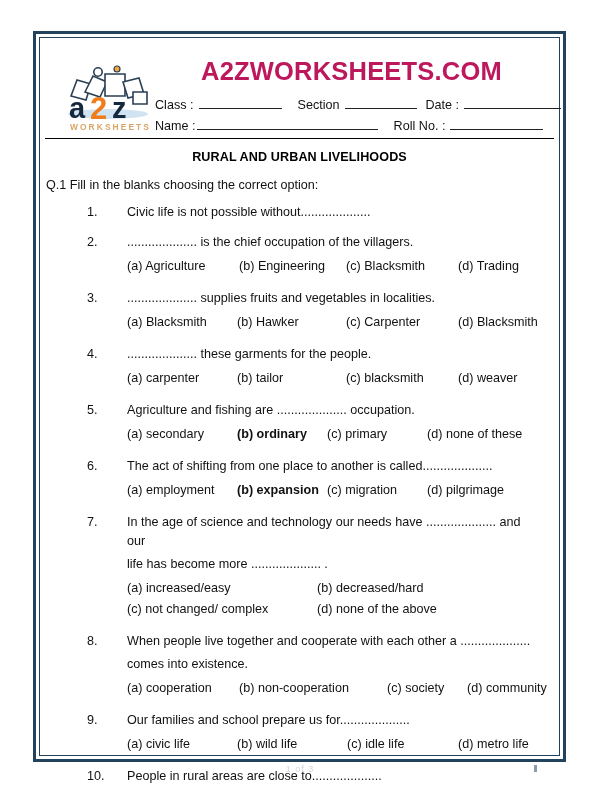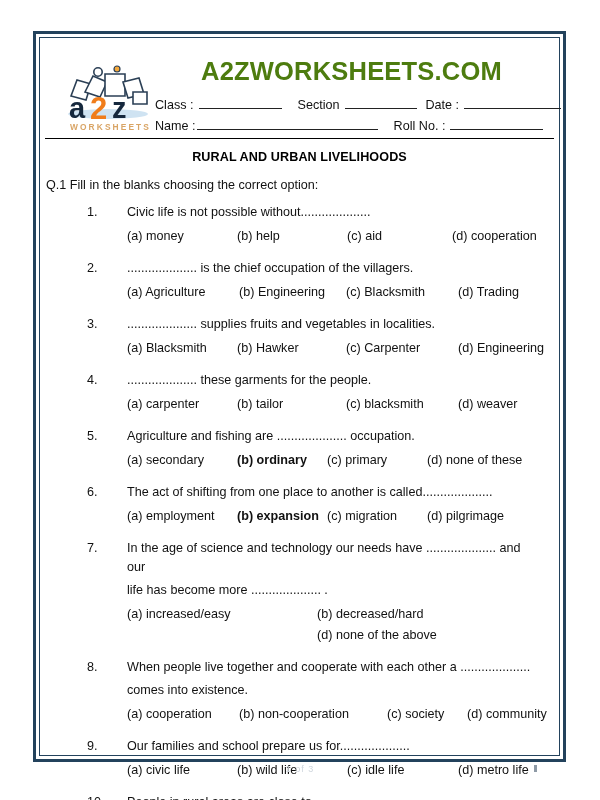--- a/index.html
+++ b/index.html
@@ -66,21 +66,21 @@
 
   .site-title {
     position: absolute;
     left: 112px;
     top: 14px;
     right: 8px;
     text-align: center;
     font-size: 25.5px;
     font-weight: bold;
     letter-spacing: 0.2px;
-    color: #4d7c0f;
+    color: #be185d;
     font-family: "Liberation Sans", sans-serif;
   }
 
   .fields {
     position: absolute;
     left: 110px;
     top: 54px;
     right: 10px;
   }
   .field-row {
@@ -285,26 +285,20 @@
 
         <div class="instruction">Q.1 Fill in the blanks choosing the correct option:</div>
 
         <div class="qlist">
 
           <div class="q">
             <div class="q-line">
               <span class="q-num">1.</span>
               <span class="q-text">Civic life is not possible without....................</span>
             </div>
-            <div class="opts">
-              <span class="opt c1">(a) money</span>
-              <span class="opt c2">(b) help</span>
-              <span class="opt c3">(c) aid</span>
-              <span class="opt c4">(d) cooperation</span>
-            </div>
           </div>
 
           <div class="q">
             <div class="q-line">
               <span class="q-num">2.</span>
               <span class="q-text">.................... is the chief occupation of the villagers.</span>
             </div>
             <div class="opts">
               <span class="opt c1">(a) Agriculture</span>
               <span class="opt v2-c2">(b) Engineering</span>
@@ -315,21 +309,21 @@
 
           <div class="q">
             <div class="q-line">
               <span class="q-num">3.</span>
               <span class="q-text">.................... supplies fruits and vegetables in localities.</span>
             </div>
             <div class="opts">
               <span class="opt c1">(a) Blacksmith</span>
               <span class="opt c2">(b) Hawker</span>
               <span class="opt v2-c3">(c) Carpenter</span>
-              <span class="opt v2-c4">(d) Engineering</span>
+              <span class="opt v2-c4">(d) Blacksmith</span>
             </div>
           </div>
 
           <div class="q">
             <div class="q-line">
               <span class="q-num">4.</span>
               <span class="q-text">.................... these garments for the people.</span>
             </div>
             <div class="opts">
               <span class="opt c1">(a) carpenter</span>
@@ -367,20 +361,21 @@
 
           <div class="q">
             <div class="q-line">
               <span class="q-num">7.</span>
               <span class="q-text">In the age of science and technology our needs have .................... and our</span>
             </div>
             <div class="q-text-cont">life has become more .................... .</div>
             <div class="opts two-line">
               <span class="opt c1">(a) increased/easy</span>
               <span class="opt w-c2">(b) decreased/hard</span>
+              <span class="opt c1 row2">(c) not changed/ complex</span>
               <span class="opt w-c2 row2">(d) none of the above</span>
             </div>
           </div>
 
           <div class="q">
             <div class="q-line">
               <span class="q-num">8.</span>
               <span class="q-text">When people live together and cooperate with each other a ....................</span>
             </div>
             <div class="q-text-cont">comes into existence.</div>

